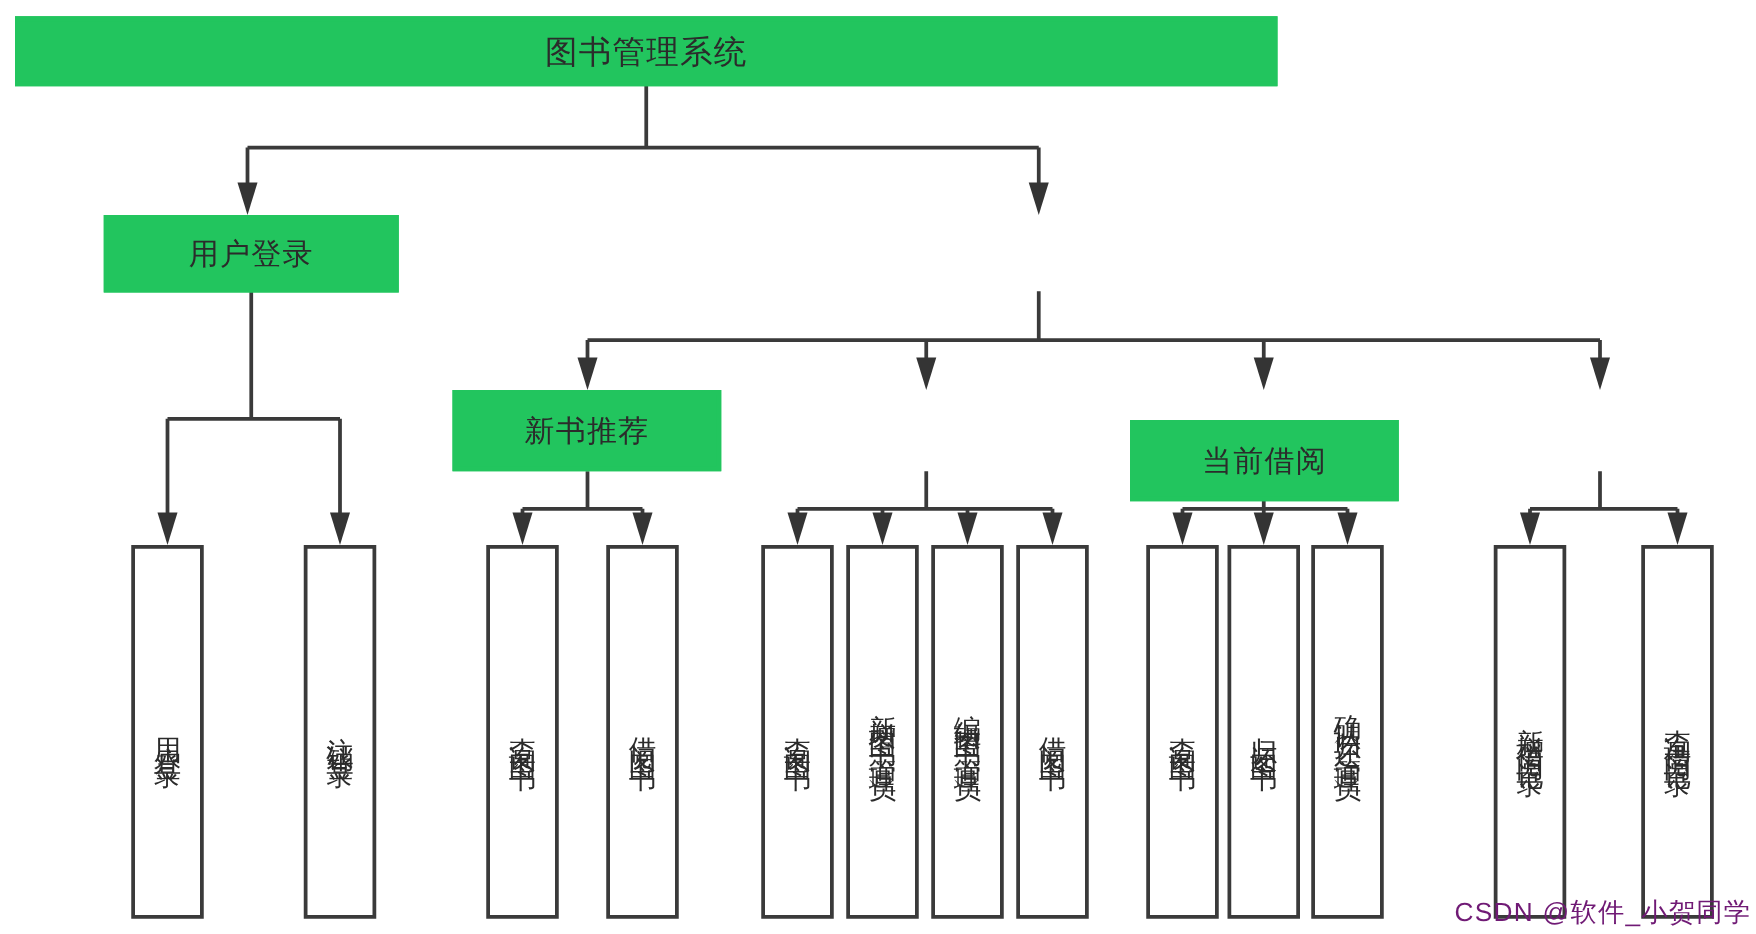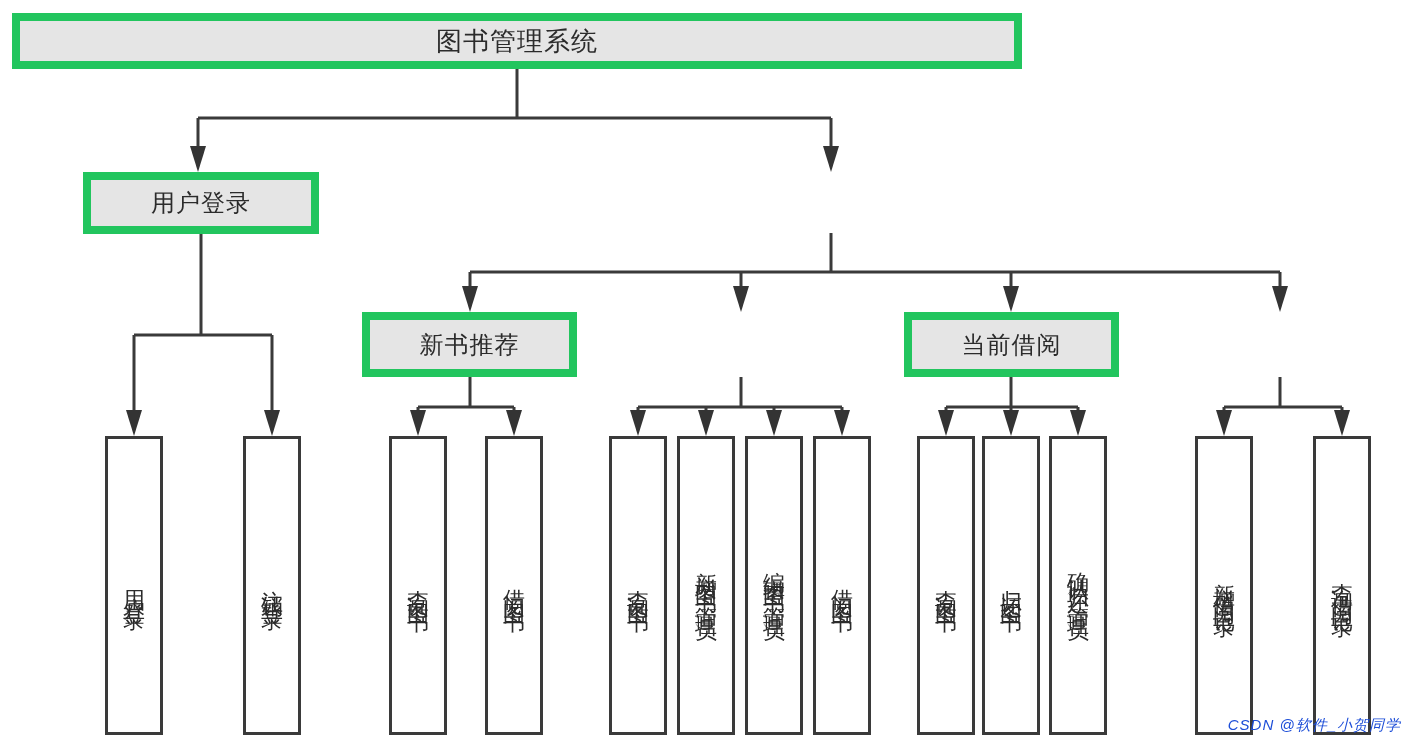--- a/index.html
+++ b/index.html
@@ -13,22 +13,22 @@
     overflow: hidden;
   }
   .connector-layer {
     position: absolute;
     left: 0; top: 0;
     width: 1405px; height: 747px;
   }
   .hbox {
     position: absolute;
     box-sizing: border-box;
-    border: 8px solid #22c55e;
-    background: #e5e5e5;
+    border: 4px solid #22c55e;
+    background: #22c55e;
     display: flex;
     align-items: center;
     justify-content: center;
     font-size: 24px;
     letter-spacing: 1px;
     white-space: nowrap;
   }
   .root-box {
     left: 12px; top: 13px;
     width: 1010px; height: 56px;
@@ -53,26 +53,25 @@
     text-orientation: mixed;
     font-size: 22px;
     letter-spacing: 7px;
     line-height: 1;
     color: #2b2b2b;
   }
   .watermark {
     position: absolute;
     top: 716px;
     right: 4px;
-    font-size: 15px;
-    color: #1d4ed8;
+    font-size: 21px;
+    color: #701a75;
     letter-spacing: 1px;
     z-index: 10;
     white-space: nowrap;
-    font-style: italic;
   }
   svg line, svg path { stroke: #3a3a3a; stroke-width: 3; fill: none; }
   svg polygon { fill: #343434; stroke: none; }
 </style>
 </head>
 <body>
 
 <div class="canvas">
 
   <svg class="connector-layer" viewBox="0 0 1405 747" xmlns="http://www.w3.org/2000/svg">
@@ -109,21 +108,21 @@
     <path d="M1280 377 V407 M1224 407 H1342 M1224 407 V412 M1342 407 V412"></path>
     <polygon points="1216,410 1232,410 1224,436"></polygon>
     <polygon points="1334,410 1350,410 1342,436"></polygon>
   </svg>
 
   <div class="hbox root-box">图书管理系统</div>
 
   <div class="hbox lvl2" style="left:83px;">用户登录</div>
 
   <div class="hbox lvl3" style="left:362px;">新书推荐</div>
-  <div class="hbox lvl3" style="left:904px;">当前借阅</div>
+  <div class="hbox lvl3" style="left:904px;margin-top:24px;">当前借阅</div>
 
   <div class="leaf" style="left:105px;">
     <span>用户登录</span>
   </div>
   <div class="leaf" style="left:243px;">
     <span>注销登录</span>
   </div>
   <div class="leaf" style="left:389px;">
     <span>查询图书</span>
   </div>

